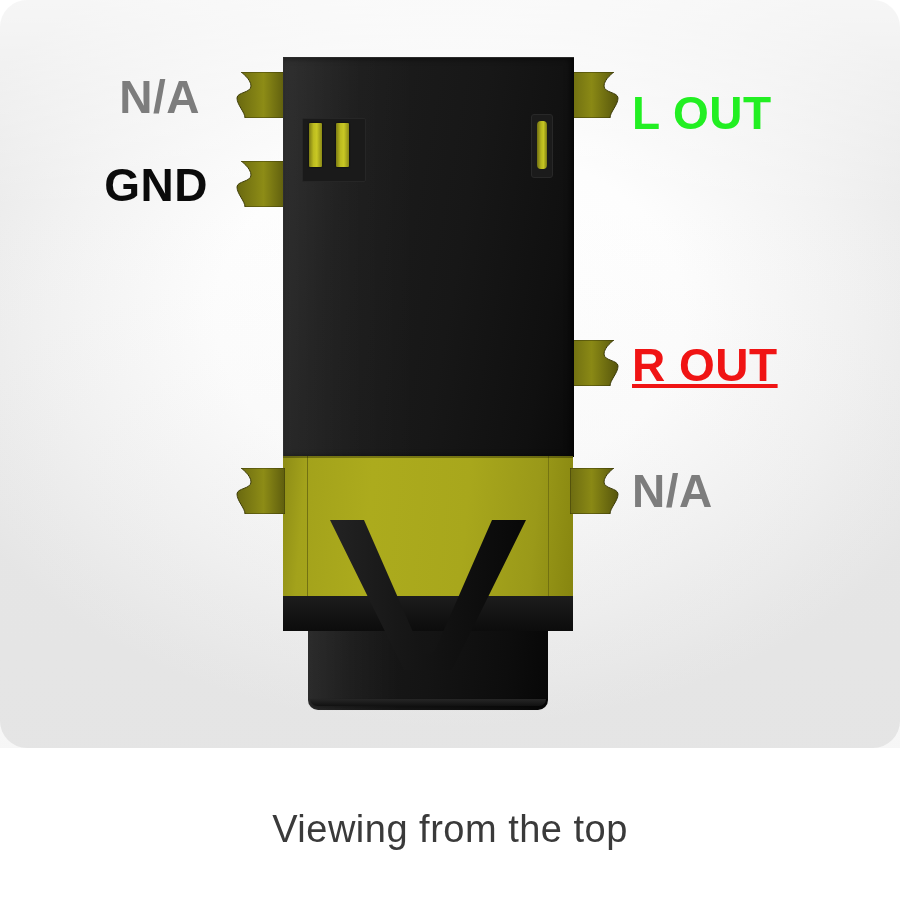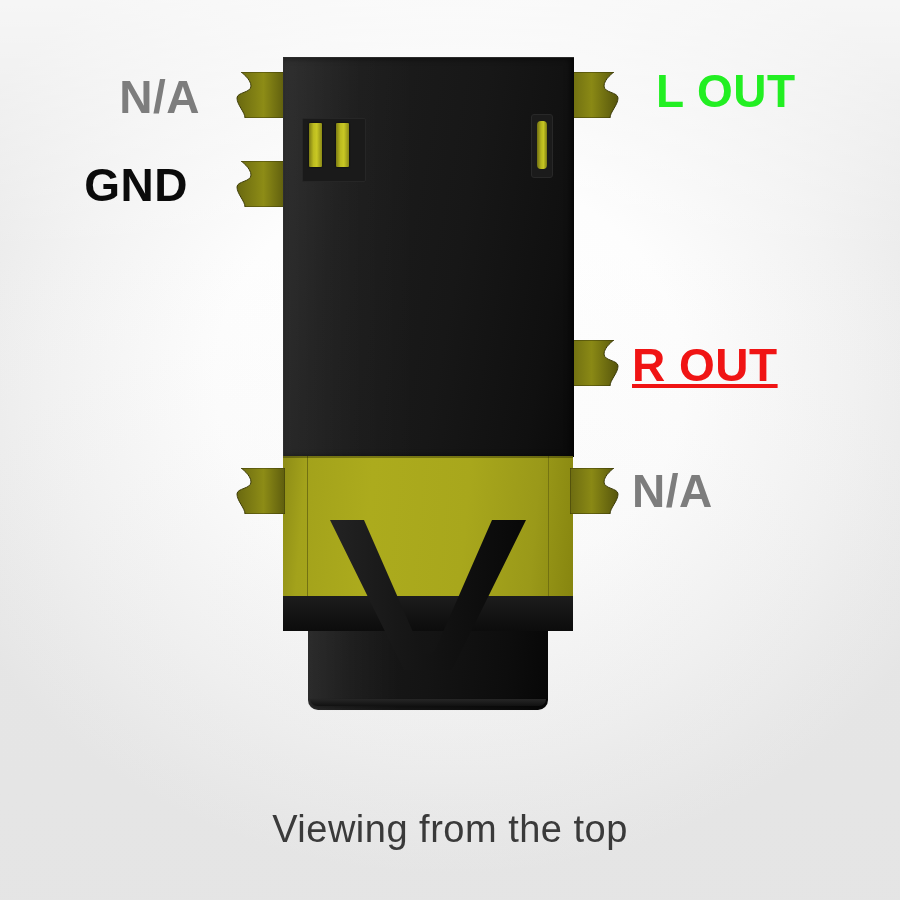--- a/index.html
+++ b/index.html
@@ -12,23 +12,24 @@
     height: 900px;
     overflow: hidden;
     font-family: "Liberation Sans", sans-serif;
     background: #ffffff;
   }
 
   
   #stage {
     position: relative;
     width: 900px;
-    height: 900px;
+    height: 748px;
     background:
       radial-gradient(ellipse 62% 55% at 50% 42%, #ffffff 0%, #fdfdfd 42%, #f2f2f2 72%, #e6e6e6 100%);
+    border-radius: 27px;
   }
   #stage::after{
     content:"";
     position:absolute; inset:0;
     background: linear-gradient(180deg, rgba(255,255,255,0.65) 0%, rgba(255,255,255,0.0) 28%, rgba(226,226,226,0.30) 100%);
     pointer-events:none;
   }
 
   
   #connector {
@@ -297,24 +298,24 @@
 
     <div class="pin" style="left:570px; top:468px; z-index:11;">
       <svg viewBox="0 0 60 46" preserveAspectRatio="none" aria-hidden="true">
         <path d="M 0 0 L 44 0 C 44 0 34 7 34 14 C 34 21 48 20 48 26 C 48 33 40 40 40 46 L 0 46 Z" fill="url(#pgR1)" stroke="#3a3907" stroke-width="1"></path>
       </svg>
     </div>
   </div>
 
   <div class="label left" style="right:700px; top:74px; color:#7d7d7d;">N/A</div>
 
-  <div class="label left" style="right:712px; top:162px; color:#0b0b0b;">GND</div>
-
-
-  <div class="label right" style="left:632px; top:68px; color:#22ef22;margin-left:24px;">L OUT</div>
+  <div class="label left" style="right:692px; top:162px; color:#0b0b0b;">GND</div>
+
+
+  <div class="label right" style="left:632px; top:90px; color:#22ef22;">L OUT</div>
 
   <div class="label right" style="left:632px; top:342px; color:#f01414;text-decoration:underline;">R OUT</div>
 
   <div class="label right" style="left:632px; top:468px; color:#7d7d7d;">N/A</div>
 
   <div class="caption">Viewing from the top</div>
 
 </div>
 
 </body></html>

